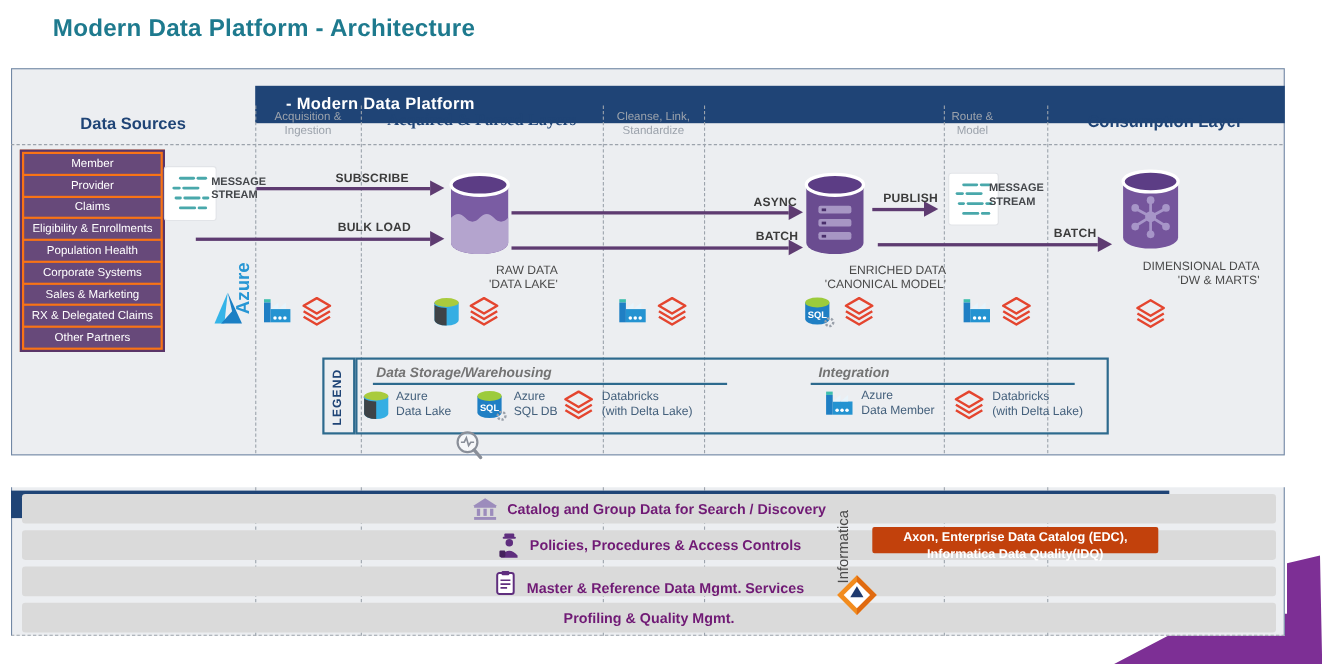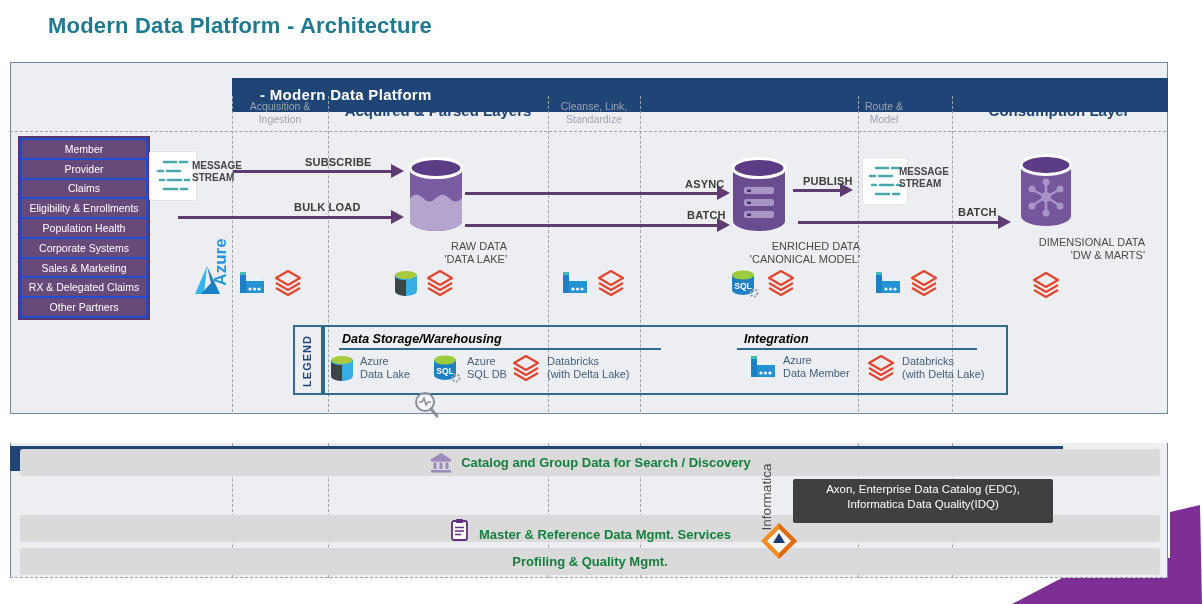--- a/index.html
+++ b/index.html
@@ -8,50 +8,50 @@
   .abs{position:absolute;}
   .page-title{left:48px;top:13px;font-size:22px;font-weight:bold;color:#1E7A8E;letter-spacing:.2px;}
   .panel{background:#ECEEF1;border:1px solid #7288A5;}
   .arch-panel{left:10px;top:62px;width:1156px;height:350px;}
   .banner{left:232px;top:62px;width:936px;height:34px;background:#1F4476;color:#fff;
           font-size:15px;font-weight:bold;line-height:34px;padding-left:28px;box-sizing:border-box;letter-spacing:.3px;}
   .hdr-strong{color:#1F4476;font-weight:bold;font-size:15px;text-align:center;}
   .hdr-weak{color:#9CA3AC;font-size:10.5px;line-height:1.25;text-align:center;}
   .hdr-divider{left:10px;top:131px;width:1156px;height:0;border-top:1px dashed #9CA3AC;}
   .col-sep{width:0;border-left:1px dashed #9CA3AC;}
-  .src-group{left:18px;top:136px;width:132px;height:184px;border:2px solid #5A3568;background:#1d4ed8;
+  .src-group{left:18px;top:136px;width:132px;height:184px;border:2px solid #5A3568;background:#f97316;
              display:flex;flex-direction:column;gap:2px;padding:2px;box-sizing:border-box;}
   .src-box{flex:1;background:#67497A;color:#fff;font-size:10.5px;display:flex;align-items:center;justify-content:center;}
   .ms-box{background:#fff;border-radius:2px;box-shadow:0 0 0 1px #e2e4e8;}
   .ms-label{font-size:10px;font-weight:600;color:#44474B;line-height:12px;}
   .azure-v{font-size:17px;font-weight:bold;color:#2796D4;text-align:center;transform:rotate(-90deg);}
   .arrow{height:3px;background:#5E3B71;}
   .arrow::after{content:'';position:absolute;right:-13px;top:-6px;border-left:13px solid #5E3B71;
                 border-top:7px solid transparent;border-bottom:7px solid transparent;}
   .flow-label{font-size:11px;font-weight:bold;color:#3C3C3C;letter-spacing:.2px;}
   .store-label{font-size:11px;color:#4A4A4A;line-height:13px;text-align:right;}
   .tech-pair{display:flex;align-items:center;gap:6px;}
   .legend-tab{left:293px;top:325px;width:30px;height:70px;border:2px solid #2D6A8E;box-sizing:border-box;}
   .legend-tab div{position:absolute;left:-21px;top:22px;width:66px;height:24px;transform:rotate(-90deg);
                   font-size:11px;font-weight:bold;letter-spacing:1px;color:#1F4476;text-align:center;line-height:24px;}
   .legend-main{left:323px;top:325px;width:685px;height:70px;border:2px solid #2D6A8E;box-sizing:border-box;}
-  .legend-title{font-size:12.5px;font-weight:bold;font-style:italic;color:#000000;}
+  .legend-title{font-size:12.5px;font-weight:bold;font-style:italic;color:#737373;}
   .legend-rule{height:0;border-top:2px solid #2D6A8E;}
   .legend-item{display:flex;align-items:center;gap:5px;}
   .legend-text{font-size:11px;color:#44607C;line-height:13px;}
   .gov-bar{left:10px;top:418px;width:1053px;height:25px;background:#1F4476;color:#fff;font-size:14.5px;
            line-height:25px;padding-left:14px;box-sizing:border-box;margin-top:28px;}
   .gov-body{left:10px;top:443px;width:1158px;height:135px;background:#ECEEF1;
             border-left:1px solid #7288A5;border-right:1px solid #7288A5;border-bottom:1px dashed #9CA3AC;box-sizing:border-box;}
   .gov-row{left:20px;width:1140px;height:27px;background:#DADADA;border-radius:3px;
            display:flex;align-items:center;justify-content:center;gap:8px;z-index:2;}
-  .gov-row-label{font-size:13px;font-weight:bold;color:#15803d;}
+  .gov-row-label{font-size:13px;font-weight:bold;color:#701a75;}
   .vendor-v{font-size:13.5px;color:#4A4A4A;text-align:center;transform:rotate(-90deg);z-index:3;}
-  .tools-box{left:793px;top:479px;width:260px;height:44px;background:#404040;border-radius:2px;z-index:4;
-             color:#fff;font-size:11.5px;line-height:15px;text-align:center;padding-top:3px;box-sizing:border-box;}
+  .tools-box{left:793px;top:479px;width:260px;height:24px;background:#c2410c;border-radius:2px;z-index:4;
+             color:#fff;font-size:11.5px;line-height:15px;text-align:center;padding-top:3px;box-sizing:border-box;font-weight:bold;}
 </style>
 </head>
 <body>
 
 <div id="canvas">
 
   <svg class="abs" style="left:0;top:0;width:1202px;height:604px;z-index:0;">
     <polygon points="1012,604 1100,558 1170,558 1170,512 1200,505 1202,604" fill="#7D2F95"></polygon>
   </svg>
 
@@ -60,22 +60,23 @@
   <div class="abs panel arch-panel" style="z-index:1;"></div>
   <div class="abs banner" style="z-index:2;margin-top:16px;">- Modern Data Platform</div>
 
   <div class="abs col-sep" style="left:232px;top:96px;height:316px;z-index:2;"></div>
   <div class="abs col-sep" style="left:328px;top:96px;height:316px;z-index:2;"></div>
   <div class="abs col-sep" style="left:548px;top:96px;height:316px;z-index:2;"></div>
   <div class="abs col-sep" style="left:640px;top:96px;height:316px;z-index:2;"></div>
   <div class="abs col-sep" style="left:858px;top:96px;height:316px;z-index:2;"></div>
   <div class="abs col-sep" style="left:952px;top:96px;height:316px;z-index:2;"></div>
 
+  <div class="abs hdr-strong" style="left:10px;top:96px;width:222px;line-height:34px;z-index:3;">Data Sources</div>
   <div class="abs hdr-weak" style="left:238px;top:100px;width:84px;z-index:3;">Acquisition &amp; Ingestion</div>
-  <div class="abs hdr-strong" style="left:328px;top:102px;width:220px;z-index:3;">Acquired &amp; Parsed Layers</div>
+  <div class="abs hdr-strong" style="left:328px;top:102px;width:220px;z-index:3;font-family:Liberation Serif, serif;">Acquired &amp; Parsed Layers</div>
   <div class="abs hdr-weak" style="left:552px;top:100px;width:84px;z-index:3;">Cleanse, Link, Standardize</div>
   <div class="abs hdr-weak" style="left:855px;top:100px;width:58px;z-index:3;">Route &amp; Model</div>
   <div class="abs hdr-strong" style="left:952px;top:102px;width:214px;z-index:3;">Consumption Layer</div>
   <div class="abs hdr-divider" style="z-index:3;"></div>
 
   <div class="abs src-group" style="z-index:3;">
     <div class="src-box">Member</div>
     <div class="src-box">Provider</div>
     <div class="src-box">Claims</div>
     <div class="src-box">Eligibility &amp; Enrollments</div>
@@ -106,21 +107,21 @@
 
   <div class="abs azure-v" style="left:179px;top:249px;width:90px;height:26px;z-index:3;">Azure</div>
   <svg class="abs" style="left:194px;top:264px;z-index:3;" width="27" height="33">
     <polygon points="13,2 1,30 10,30" fill="#35B4E8"></polygon>
     <polygon points="13,2 26,30 7,30 17,19" fill="#1B7FC4"></polygon>
   </svg>
 
   <div class="abs arrow" style="left:233px;top:170px;width:158px;z-index:3;"></div>
   <div class="abs flow-label" style="left:305px;top:156px;z-index:3;">SUBSCRIBE</div>
   <div class="abs arrow" style="left:178px;top:216px;width:213px;z-index:3;"></div>
-  <div class="abs flow-label" style="left:294px;top:201px;z-index:3;">BULK LOAD</div>
+  <div class="abs flow-label" style="left:307px;top:201px;z-index:3;">BULK LOAD</div>
   <div class="abs arrow" style="left:465px;top:192px;width:252px;z-index:3;"></div>
   <div class="abs flow-label" style="left:685px;top:178px;z-index:3;">ASYNC</div>
   <div class="abs arrow" style="left:465px;top:224px;width:252px;z-index:3;"></div>
   <div class="abs flow-label" style="left:687px;top:209px;z-index:3;">BATCH</div>
   <div class="abs arrow" style="left:793px;top:189px;width:47px;z-index:3;"></div>
   <div class="abs flow-label" style="left:803px;top:175px;z-index:3;text-align:right;">PUBLISH</div>
   <div class="abs arrow" style="left:798px;top:221px;width:200px;z-index:3;"></div>
   <div class="abs flow-label" style="left:958px;top:206px;z-index:3;">BATCH</div>
 
   <svg class="abs" style="left:407px;top:156px;z-index:3;" width="58" height="80">
@@ -387,20 +388,32 @@
           <polygon points="12,1 23,8 1,8"></polygon>
           <rect x="2" y="8" width="20" height="1.6"></rect>
           <rect x="4.5" y="10.5" width="3" height="6.5"></rect>
           <rect x="10.5" y="10.5" width="3" height="6.5"></rect>
           <rect x="16.5" y="10.5" width="3" height="6.5"></rect>
           <rect x="2" y="18" width="20" height="2.6"></rect>
         </g>
       </svg>
     <span class="gov-row-label">Catalog and Group Data for Search / Discovery</span>
   </div>
+  <div class="abs gov-row" style="top:482px;">
+    <svg width="22" height="24">
+        <g fill="#5F2E7E">
+          <rect x="6.5" y="1" width="9" height="3.4" rx="1"></rect>
+          <rect x="5" y="4" width="12" height="1.8" rx="0.9"></rect>
+          <circle cx="11" cy="9.4" r="3.4"></circle>
+          <path d="M3.5,21 q7.5,-8.5 15,0 l0,2 l-15,0 z"></path>
+          <rect x="2" y="16.5" width="5.4" height="6" rx="1" fill="#45215C"></rect>
+        </g>
+      </svg>
+    <span class="gov-row-label">Policies, Procedures &amp; Access Controls</span>
+  </div>
   <div class="abs gov-row" style="top:515px;align-items:flex-end;">
     <svg width="22" height="24">
         <rect x="3" y="3" width="15" height="19" rx="2" fill="#fff" stroke="#5F2E7E" stroke-width="1.8"></rect>
         <rect x="7" y="1" width="7" height="4" rx="1" fill="#5F2E7E"></rect>
         <g stroke="#5F2E7E" stroke-width="1.5">
           <line x1="6" y1="9.5" x2="15" y2="9.5"></line>
           <line x1="6" y1="13" x2="15" y2="13"></line>
           <line x1="6" y1="16.5" x2="12" y2="16.5"></line>
         </g>
       </svg>

